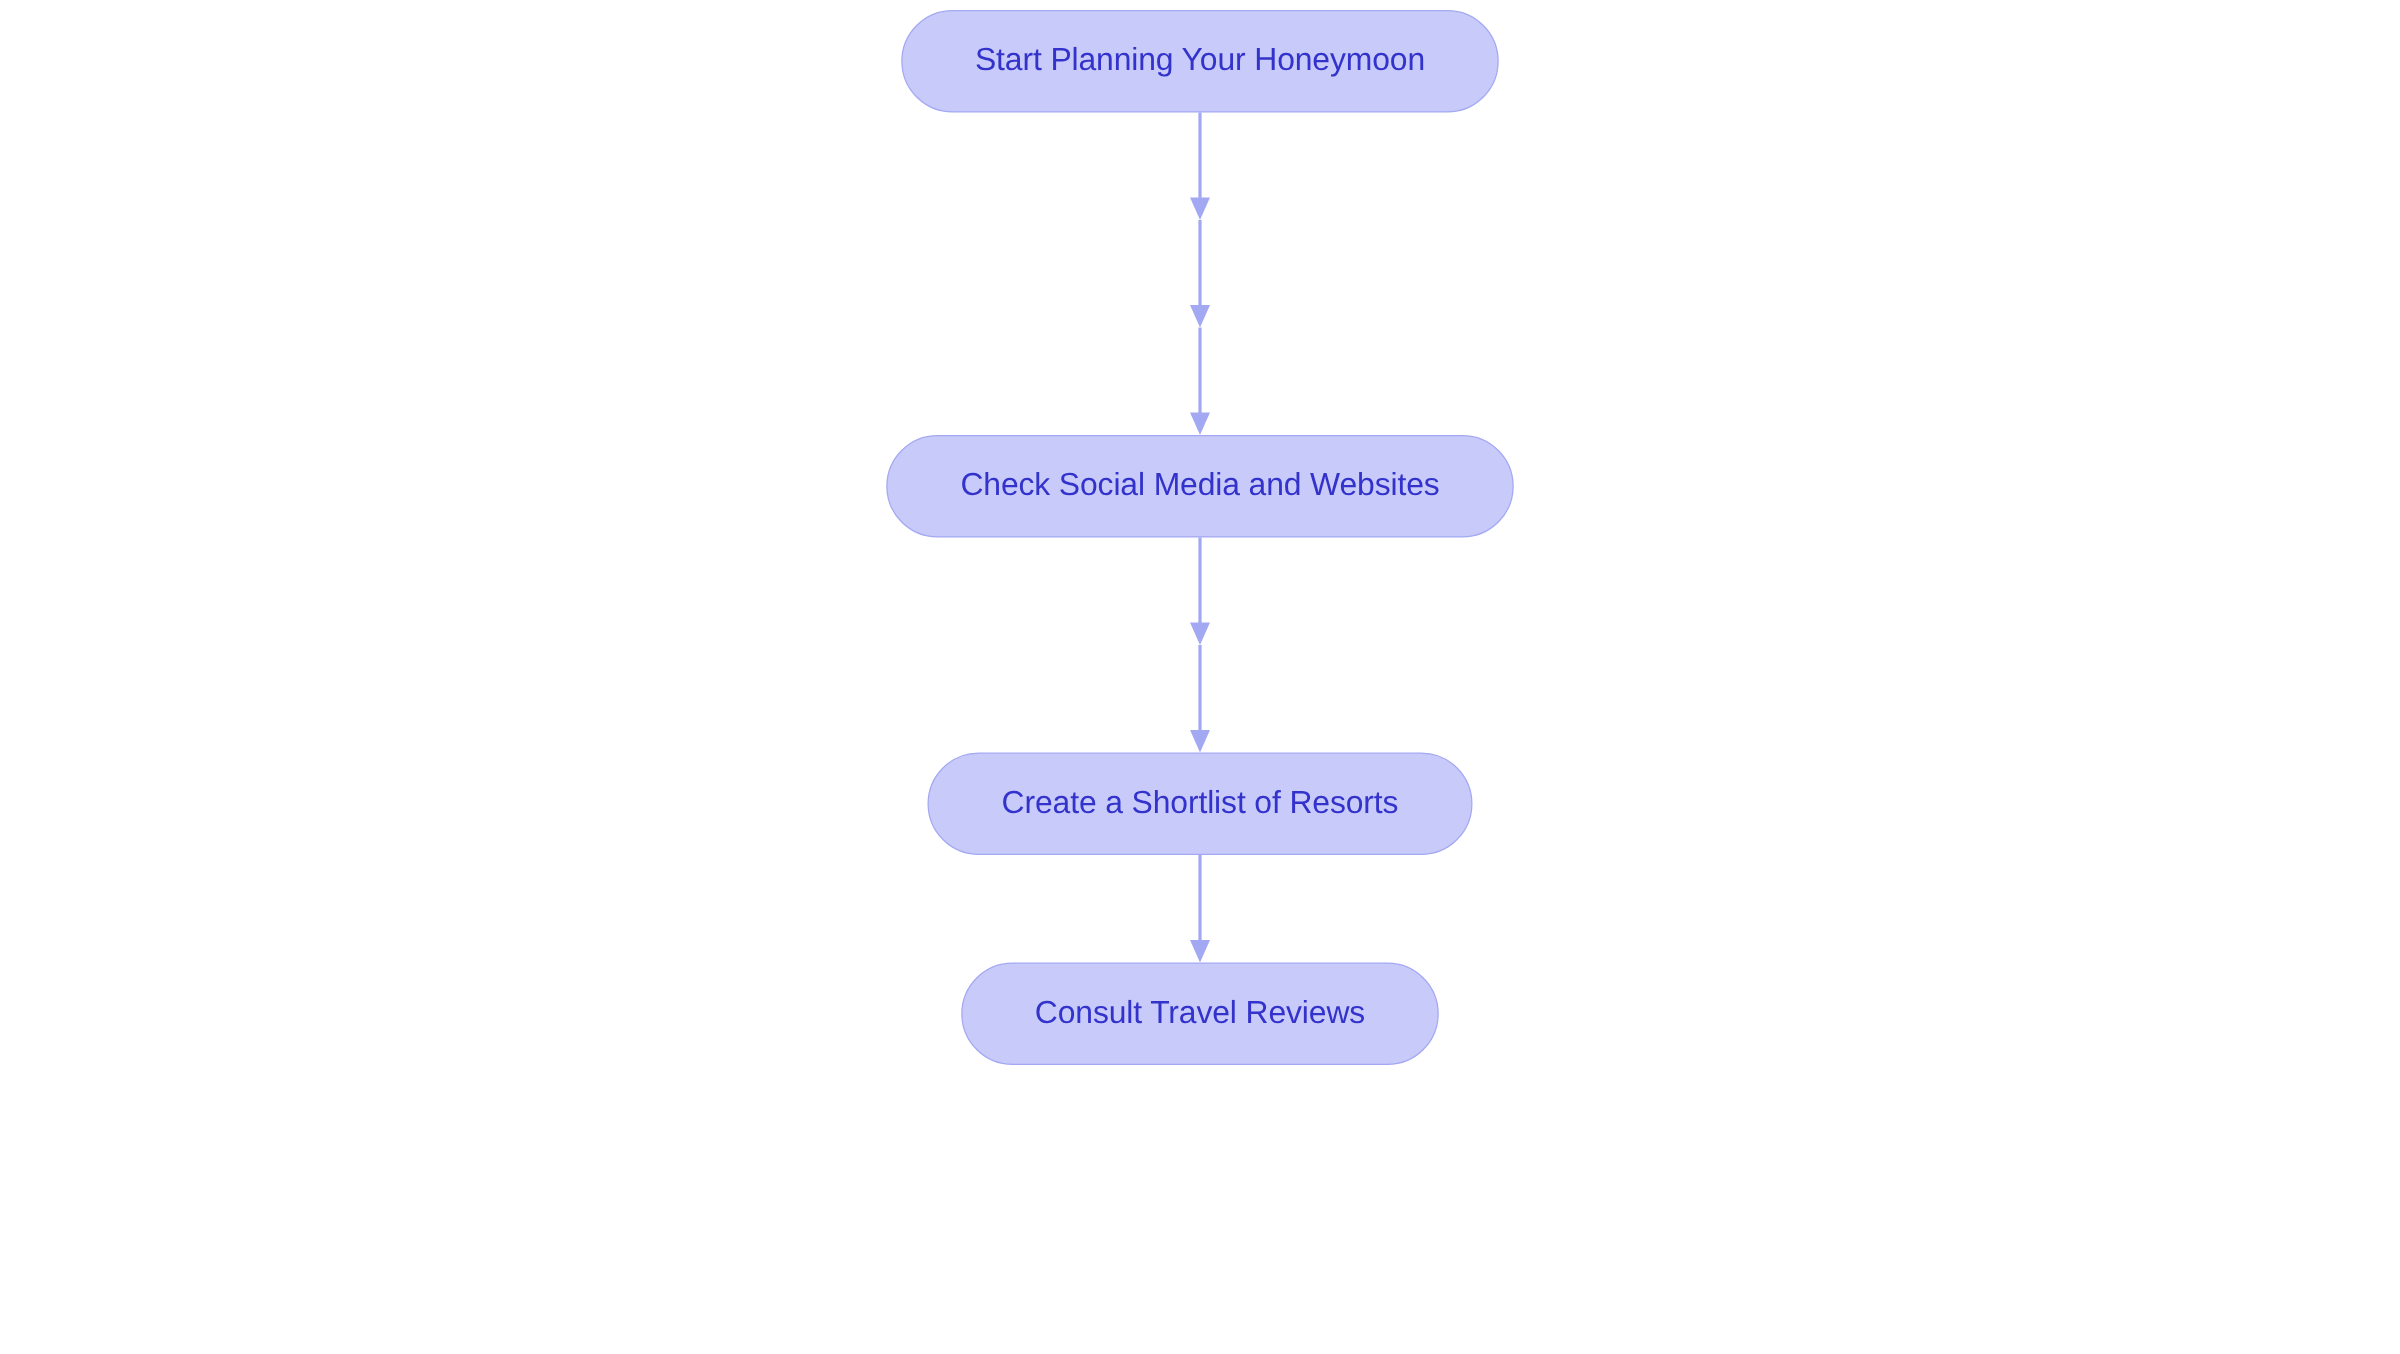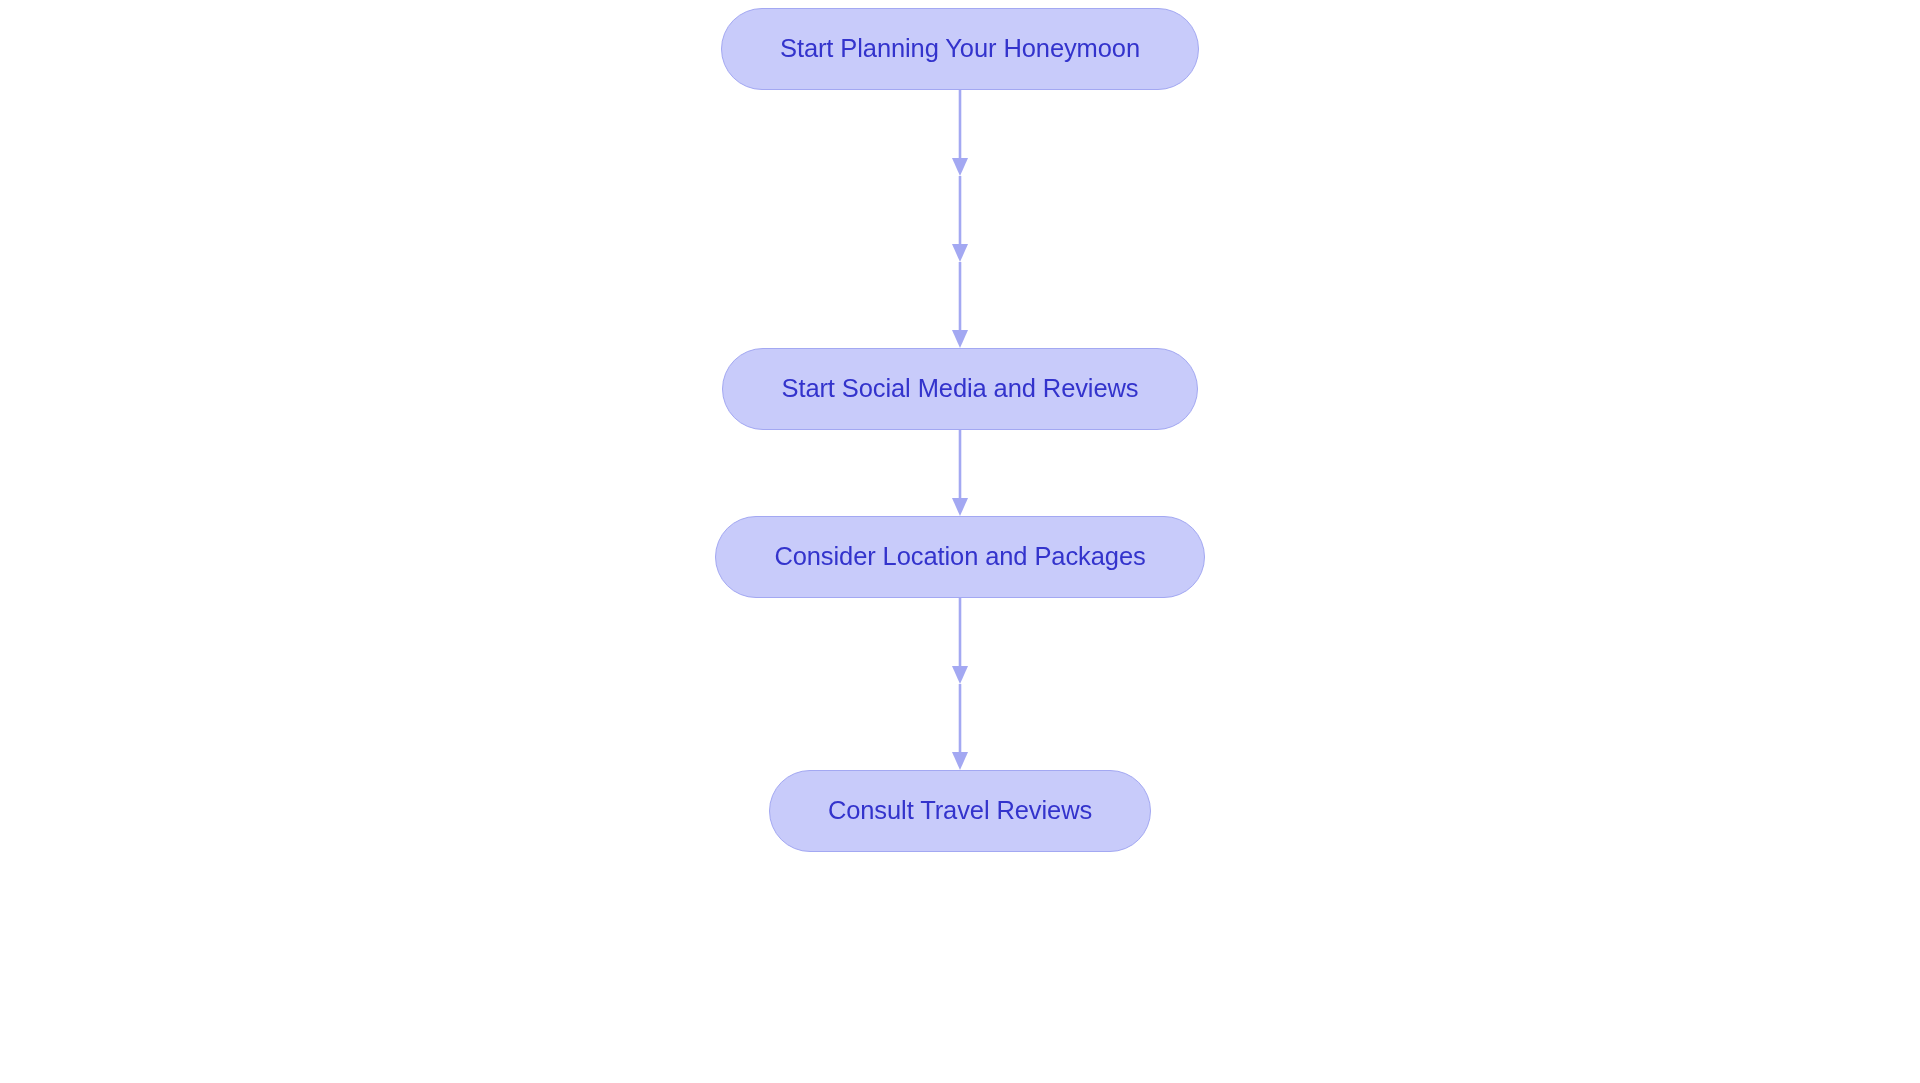--- a/index.html
+++ b/index.html
@@ -97,47 +97,47 @@
 
 
     <span class="connector">
       <svg width="18" height="86" viewBox="0 0 18 86" xmlns="http://www.w3.org/2000/svg">
         <line x1="9" y1="0" x2="9" y2="70" stroke="#a3a8f2" stroke-width="2.6"></line>
         <polygon points="1,68 17,68 9,86" fill="#a3a8f2"></polygon>
       </svg>
     </span>
 
     <div class="node">
-      <span class="node-label">Start Social Media and Reviews</span>
-    </div>
-
-    <span class="connector">
-      <svg width="18" height="86" viewBox="0 0 18 86" xmlns="http://www.w3.org/2000/svg">
-        <line x1="9" y1="0" x2="9" y2="70" stroke="#a3a8f2" stroke-width="2.6"></line>
-        <polygon points="1,68 17,68 9,86" fill="#a3a8f2"></polygon>
-      </svg>
-    </span>
-
-    <div class="node">
-      <span class="node-label">Consider Location and Packages</span>
+      <span class="node-label">Check Social Media and Websites</span>
     </div>
 
     <span class="connector">
       <svg width="18" height="86" viewBox="0 0 18 86" xmlns="http://www.w3.org/2000/svg">
         <line x1="9" y1="0" x2="9" y2="70" stroke="#a3a8f2" stroke-width="2.6"></line>
         <polygon points="1,68 17,68 9,86" fill="#a3a8f2"></polygon>
       </svg>
     </span>
 
 
     <span class="connector">
       <svg width="18" height="86" viewBox="0 0 18 86" xmlns="http://www.w3.org/2000/svg">
         <line x1="9" y1="0" x2="9" y2="70" stroke="#a3a8f2" stroke-width="2.6"></line>
         <polygon points="1,68 17,68 9,86" fill="#a3a8f2"></polygon>
       </svg>
     </span>
 
     <div class="node">
+      <span class="node-label">Create a Shortlist of Resorts</span>
+    </div>
+
+    <span class="connector">
+      <svg width="18" height="86" viewBox="0 0 18 86" xmlns="http://www.w3.org/2000/svg">
+        <line x1="9" y1="0" x2="9" y2="70" stroke="#a3a8f2" stroke-width="2.6"></line>
+        <polygon points="1,68 17,68 9,86" fill="#a3a8f2"></polygon>
+      </svg>
+    </span>
+
+    <div class="node">
       <span class="node-label">Consult Travel Reviews</span>
     </div>
 
   </div>
 </div>
 
 </body></html>

